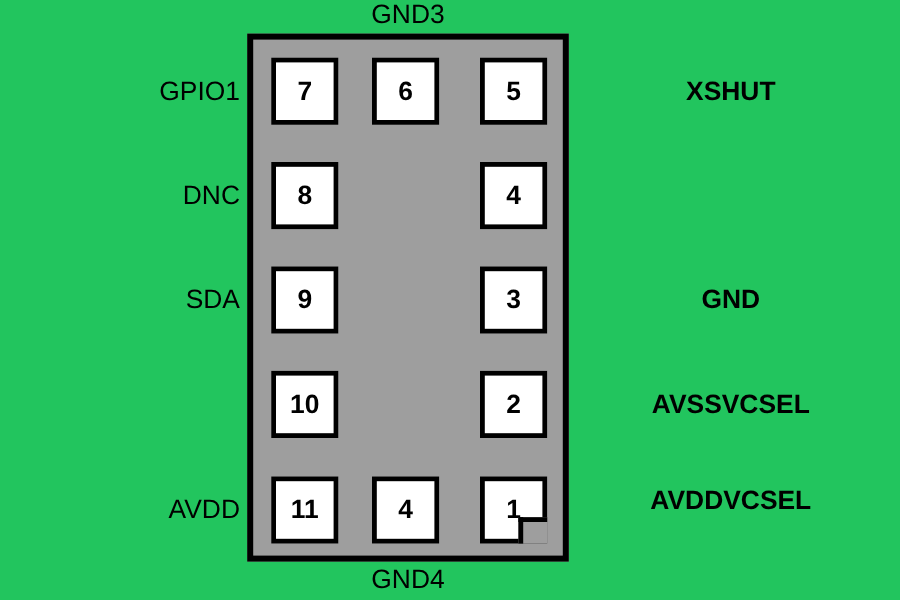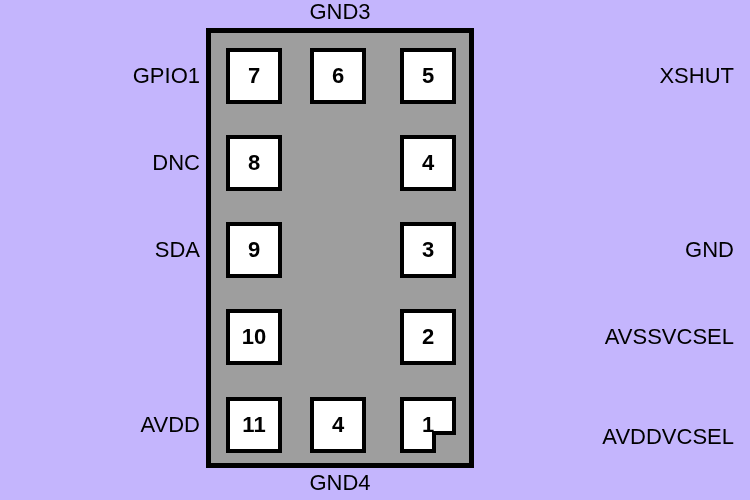--- a/index.html
+++ b/index.html
@@ -4,21 +4,21 @@
 <style>
   html, body {
     margin: 0;
     padding: 0;
     background: #ffffff;
   }
   .stage {
     position: relative;
     width: 750px;
     height: 500px;
-    background: #c4b5fd;
+    background: #22c55e;
     font-family: "Liberation Sans", sans-serif;
     color: #000000;
     overflow: hidden;
   }
   .chip-body {
     position: absolute;
     left: 206px;
     top: 28px;
     width: 268px;
     height: 440px;
@@ -60,21 +60,22 @@
     white-space: nowrap;
   }
   .lbl-left {
     left: 10px;
     width: 190px;
     text-align: right;
   }
   .lbl-right {
     left: 484px;
     width: 250px;
-    text-align: right;
+    text-align: center;
+    font-weight: bold;
   }
   .lbl-top, .lbl-bottom {
     left: 206px;
     width: 268px;
     text-align: center;
   }
   .lbl-top    { top: -1px; }
   .lbl-bottom { top: 470px; }
 </style>
 </head>
@@ -130,15 +131,15 @@
   </div>
 
   <div class="lbl lbl-left" style="top:63px">GPIO1</div>
   <div class="lbl lbl-left" style="top:237px">SDA</div>
   <div class="lbl lbl-left" style="top:150px">DNC</div>
   <div class="lbl lbl-left" style="top:412px">AVDD</div>
 
   <div class="lbl lbl-right" style="top:63px">XSHUT</div>
   <div class="lbl lbl-right" style="top:324px">AVSSVCSEL</div>
   <div class="lbl lbl-right" style="top:237px">GND</div>
-  <div class="lbl lbl-right" style="top:424px">AVDDVCSEL</div>
+  <div class="lbl lbl-right" style="top:404px">AVDDVCSEL</div>
 
 </div>
 
 </body></html>

